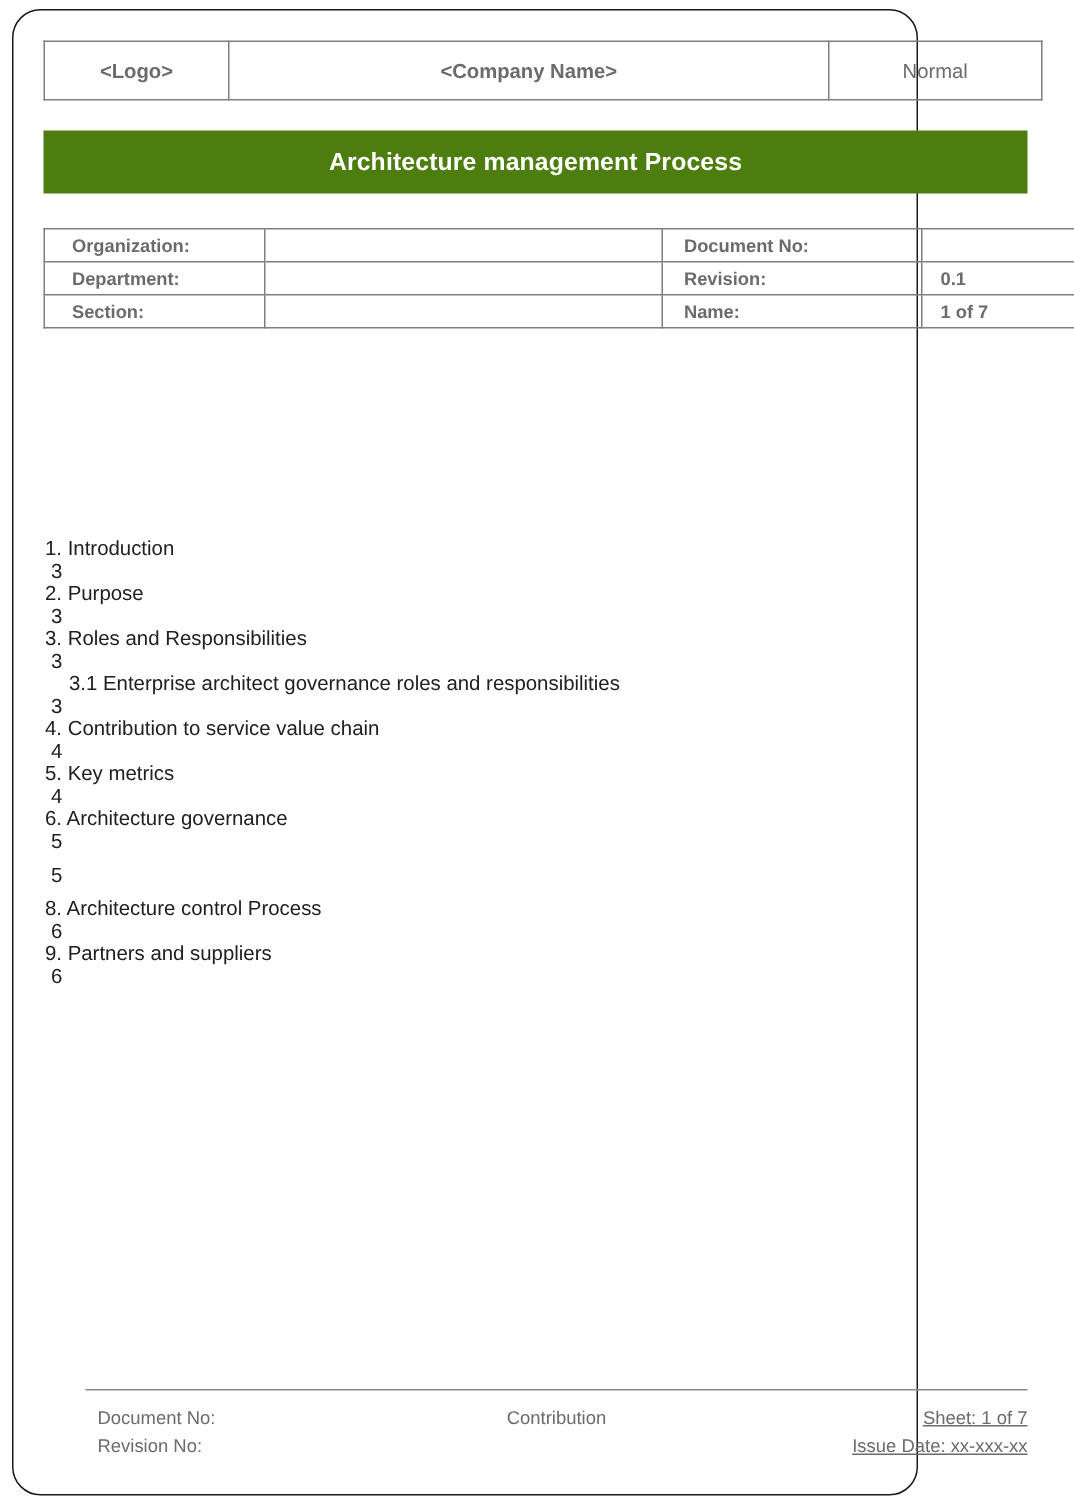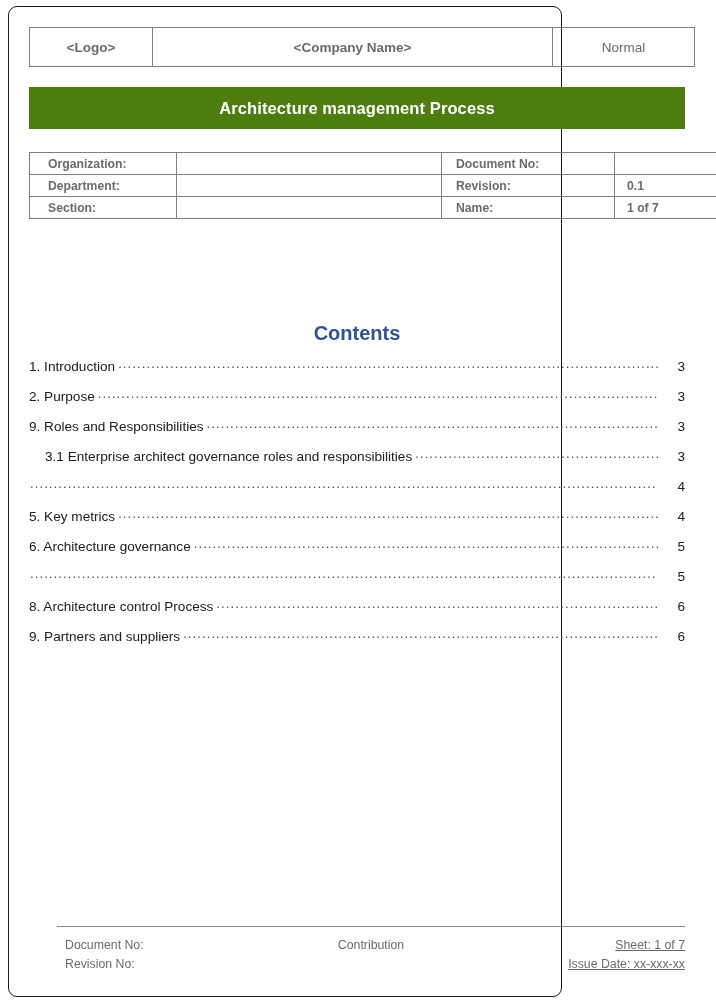--- a/index.html
+++ b/index.html
@@ -13,25 +13,25 @@
     position: relative;
     font-family: "Liberation Sans", sans-serif;
     overflow: hidden;
   }
 
   
   #page-sheet {
     position: absolute;
     left: 8px;
     top: 6px;
-    width: 554px;
+    width: 604px;
     height: 991px;
     box-sizing: border-box;
     border: 1.5px solid #1a1a1a;
-    border-radius: 9px;
+    border-radius: 19px;
     background: #ffffff;
   }
 
   #page-body {
     position: absolute;
     left: 20px;
     top: 20px;
     right: 20px;
     bottom: 14px;
   }
@@ -123,20 +123,21 @@
     top: 331px;
     width: 656px;
   }
   .toc-row {
     display: flex;
     align-items: baseline;
     height: 30px;
     font-size: 13.6px;
     color: #202020;
     white-space: nowrap;
+    flex-direction: column;
   }
   .toc-row.sub .toc-label { padding-left: 16px; }
 
   .toc-label {
     flex: 0 0 auto;
     padding-right: 2px;
   }
   .toc-leader {
     flex: 1 1 auto;
     overflow: hidden;
@@ -240,44 +241,44 @@
       </tr>
       <tr>
         <td class="meta-label">Section:</td>
         <td class="meta-blank"></td>
         <td class="meta-label2">Name:</td>
         <td class="meta-value">1 of 7</td>
       </tr>
     </tbody>
       </table>
 
-    <div class="contents-heading">Contents</div>
 
     <div class="toc">
       <div class="toc-row">
         <span class="toc-label">1. Introduction</span>
         <span class="toc-leader"></span>
         <span class="toc-page">3</span>
       </div>
       <div class="toc-row">
         <span class="toc-label">2. Purpose</span>
         <span class="toc-leader"></span>
         <span class="toc-page">3</span>
       </div>
       <div class="toc-row">
-        <span class="toc-label">9. Roles and Responsibilities</span>
+        <span class="toc-label">3. Roles and Responsibilities</span>
         <span class="toc-leader"></span>
         <span class="toc-page">3</span>
       </div>
       <div class="toc-row sub">
         <span class="toc-label">3.1 Enterprise architect governance roles and responsibilities</span>
         <span class="toc-leader"></span>
         <span class="toc-page">3</span>
       </div>
       <div class="toc-row">
+        <span class="toc-label">4. Contribution to service value chain</span>
         <span class="toc-leader"></span>
         <span class="toc-page">4</span>
       </div>
       <div class="toc-row">
         <span class="toc-label">5. Key metrics</span>
         <span class="toc-leader"></span>
         <span class="toc-page">4</span>
       </div>
       <div class="toc-row">
         <span class="toc-label">6. Architecture governance</span>

